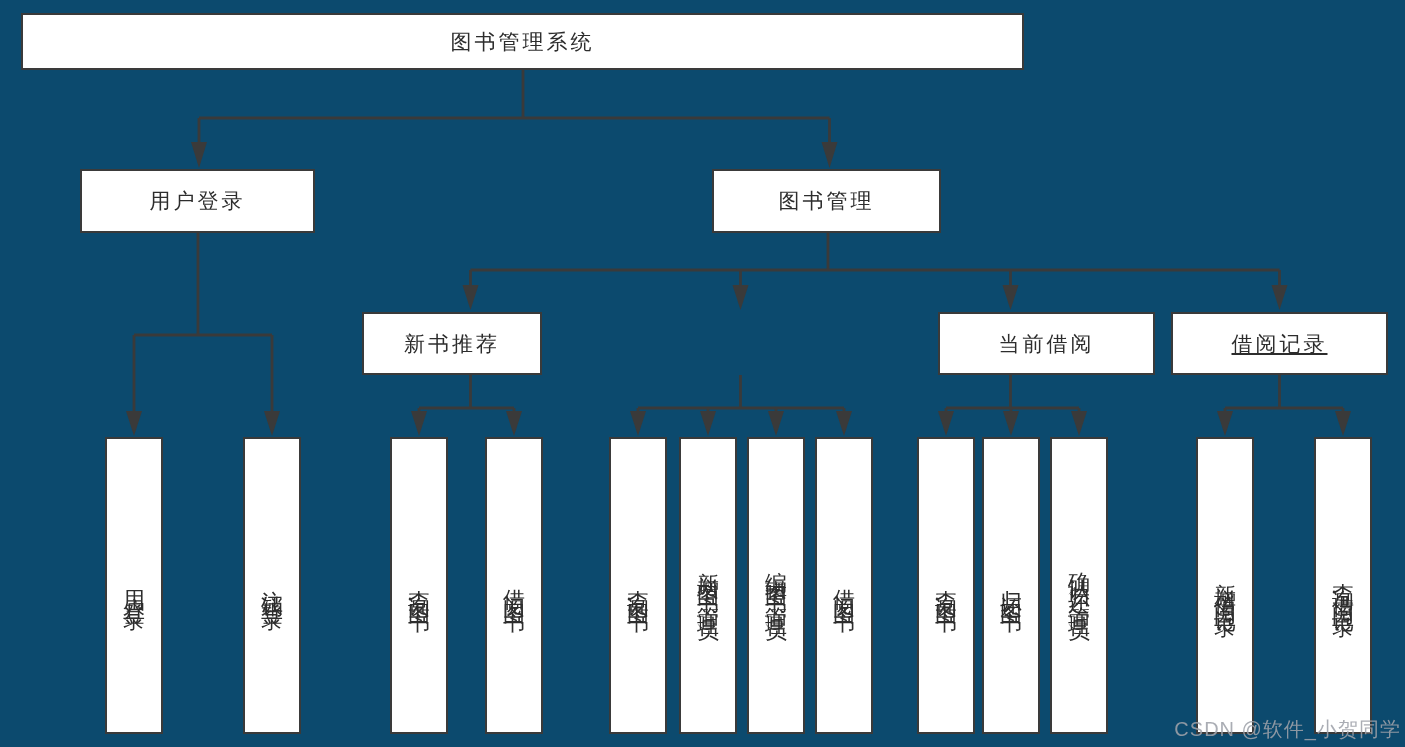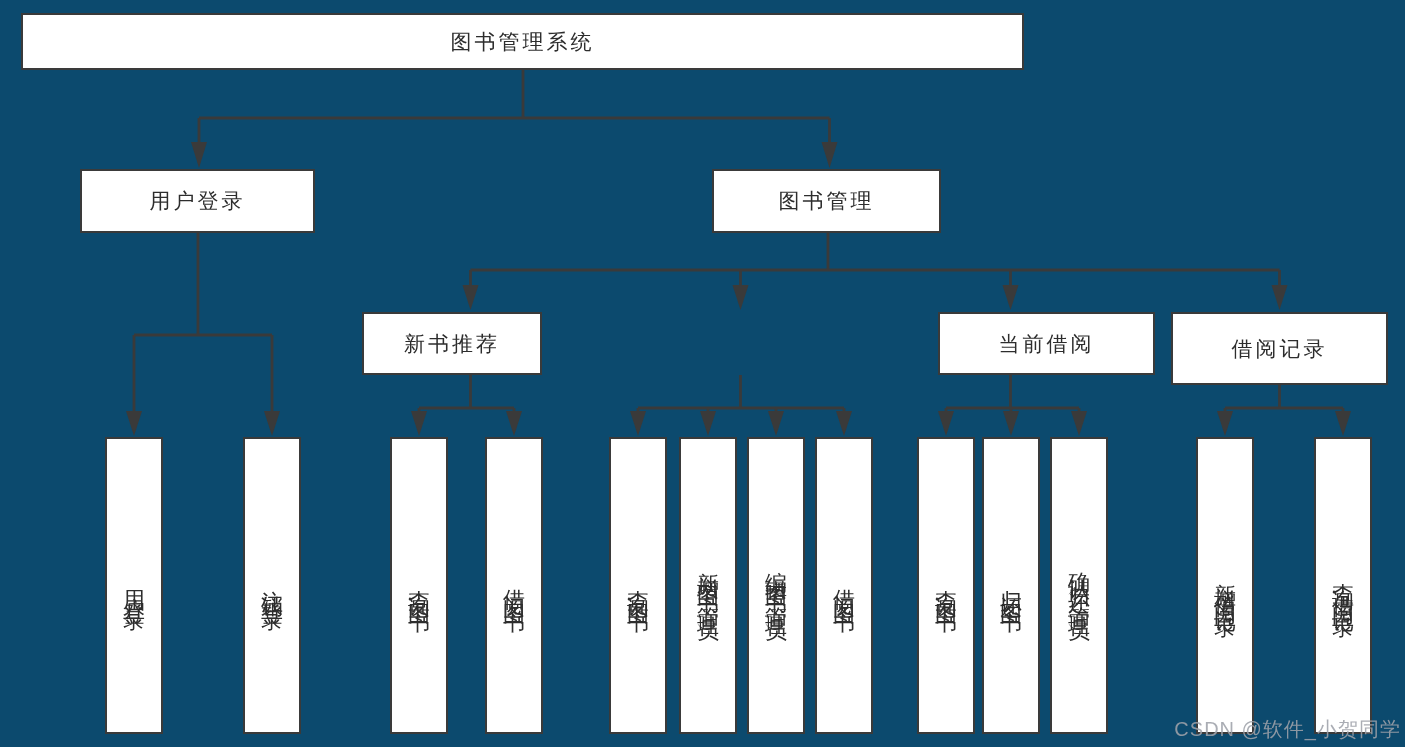--- a/index.html
+++ b/index.html
@@ -95,21 +95,21 @@
     </g>
   </svg>
 
   <div class="box h" style="left:21px; top:13px; width:1003px; height:57px;">图书管理系统</div>
 
   <div class="box h" style="left:80px; top:169px; width:235px; height:64px;">用户登录</div>
   <div class="box h" style="left:712px; top:169px; width:229px; height:64px;">图书管理</div>
 
   <div class="box h" style="left:362px; top:312px; width:180px; height:63px;">新书推荐</div>
   <div class="box h" style="left:902px; top:312px; width:217px; height:63px;margin-left:36px;">当前借阅</div>
-  <div class="box h" style="left:1171px; top:312px; width:217px; height:73px;">借阅记录</div>
+  <div class="box h" style="left:1171px; top:312px; width:217px; height:63px;text-decoration:underline;">借阅记录</div>
 
   <div class="box v" style="left:105px; top:437px; width:58px; height:297px;">用户登录</div>
   <div class="box v" style="left:243px; top:437px; width:58px; height:297px;">注销登录</div>
 
   <div class="box v" style="left:390px; top:437px; width:58px; height:297px;">查询图书</div>
   <div class="box v" style="left:485px; top:437px; width:58px; height:297px;">借阅图书</div>
 
   <div class="box v" style="left:609px; top:437px; width:58px; height:297px;">查询图书</div>
   <div class="box v" style="left:679px; top:437px; width:58px; height:297px;">新增图书（管理员）</div>
   <div class="box v" style="left:747px; top:437px; width:58px; height:297px;">编辑图书（管理员）</div>

